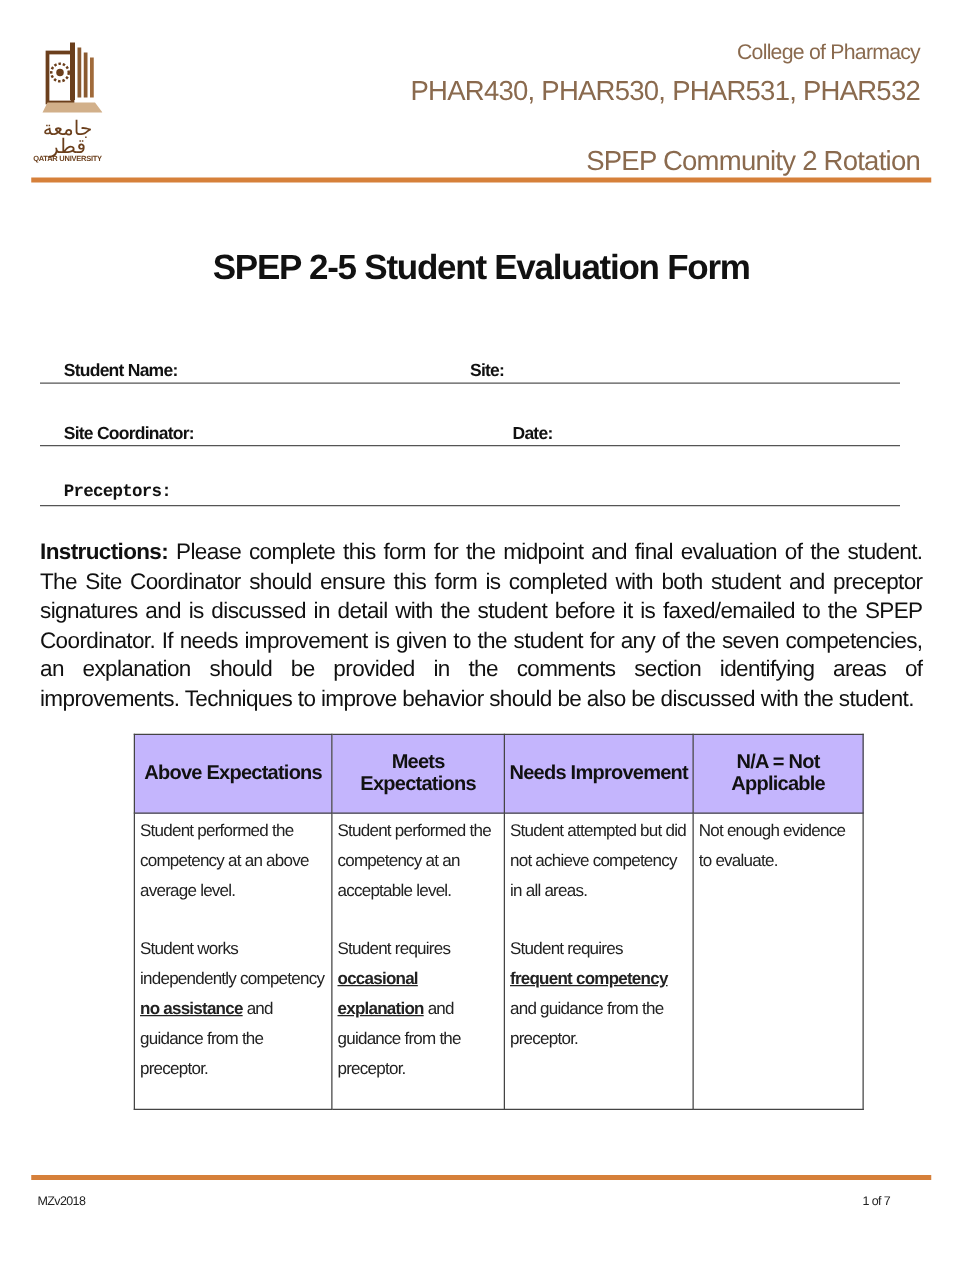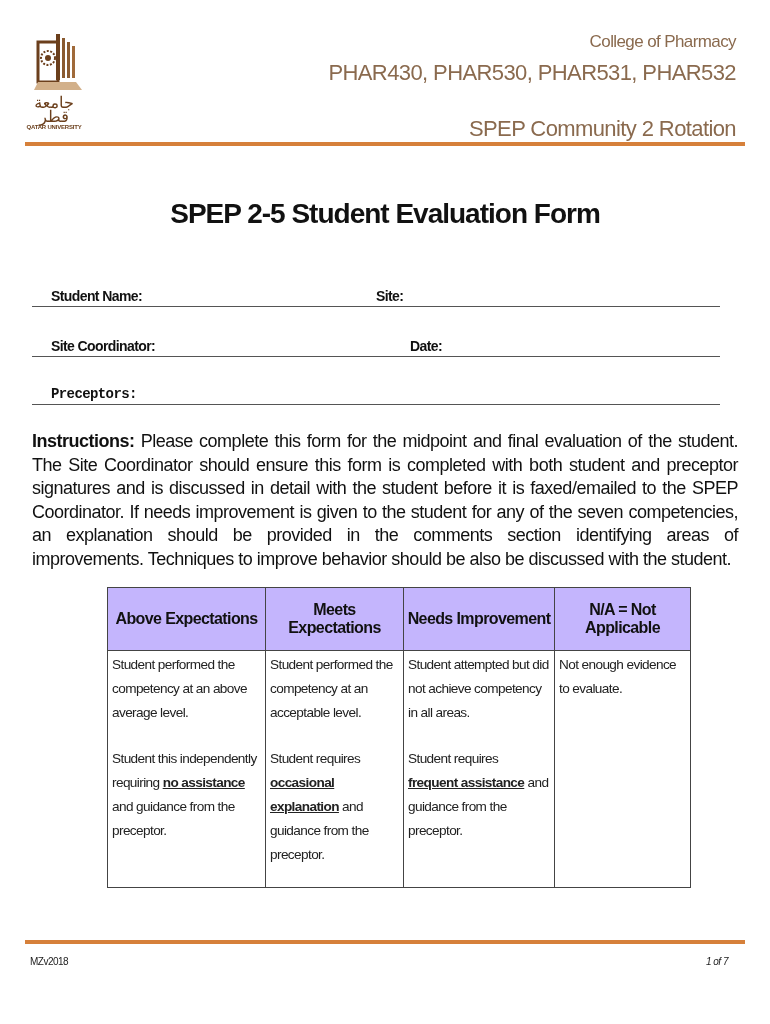--- a/index.html
+++ b/index.html
@@ -83,34 +83,34 @@
       <th style="width:135px;">Meets Expectations</th>
       <th style="width:148px;">Needs Improvement</th>
       <th>N/A = Not Applicable</th>
     </tr>
   </thead>
   <tbody>
     <tr>
       <td>
         <span>Student performed the competency at an above average level.</span>
         <span class="gap"></span>
-        <span>Student this independently requiring </span><b style="text-decoration:underline;">no assistance</b><span> and guidance from the preceptor.</span>
+        <span>Student works independently competency </span><b style="text-decoration:underline;">no assistance</b><span> and guidance from the preceptor.</span>
       </td>
       <td>
         <span>Student performed the competency at an acceptable level.</span>
         <span class="gap"></span>
         <span>Student requires </span><b style="text-decoration:underline;">occasional explanation</b><span> and guidance from the preceptor.</span>
       </td>
       <td>
         <span>Student attempted but did not achieve competency in all areas.</span>
         <span class="gap"></span>
-        <span>Student requires </span><b style="text-decoration:underline;">frequent assistance</b><span> and guidance from the preceptor.</span>
+        <span>Student requires </span><b style="text-decoration:underline;">frequent competency</b><span> and guidance from the preceptor.</span>
       </td>
       <td>
         <span>Not enough evidence to evaluate.</span>
       </td>
     </tr>
   </tbody>
 </table>
 
 <div class="rule" style="top:940px;"></div>
 <div class="footer" style="left:30px;">MZv2018</div>
-<div class="footer" style="right:42px;font-style:italic;">1 of 7</div>
+<div class="footer" style="right:58px;">1 of 7</div>
 
 </body></html>

